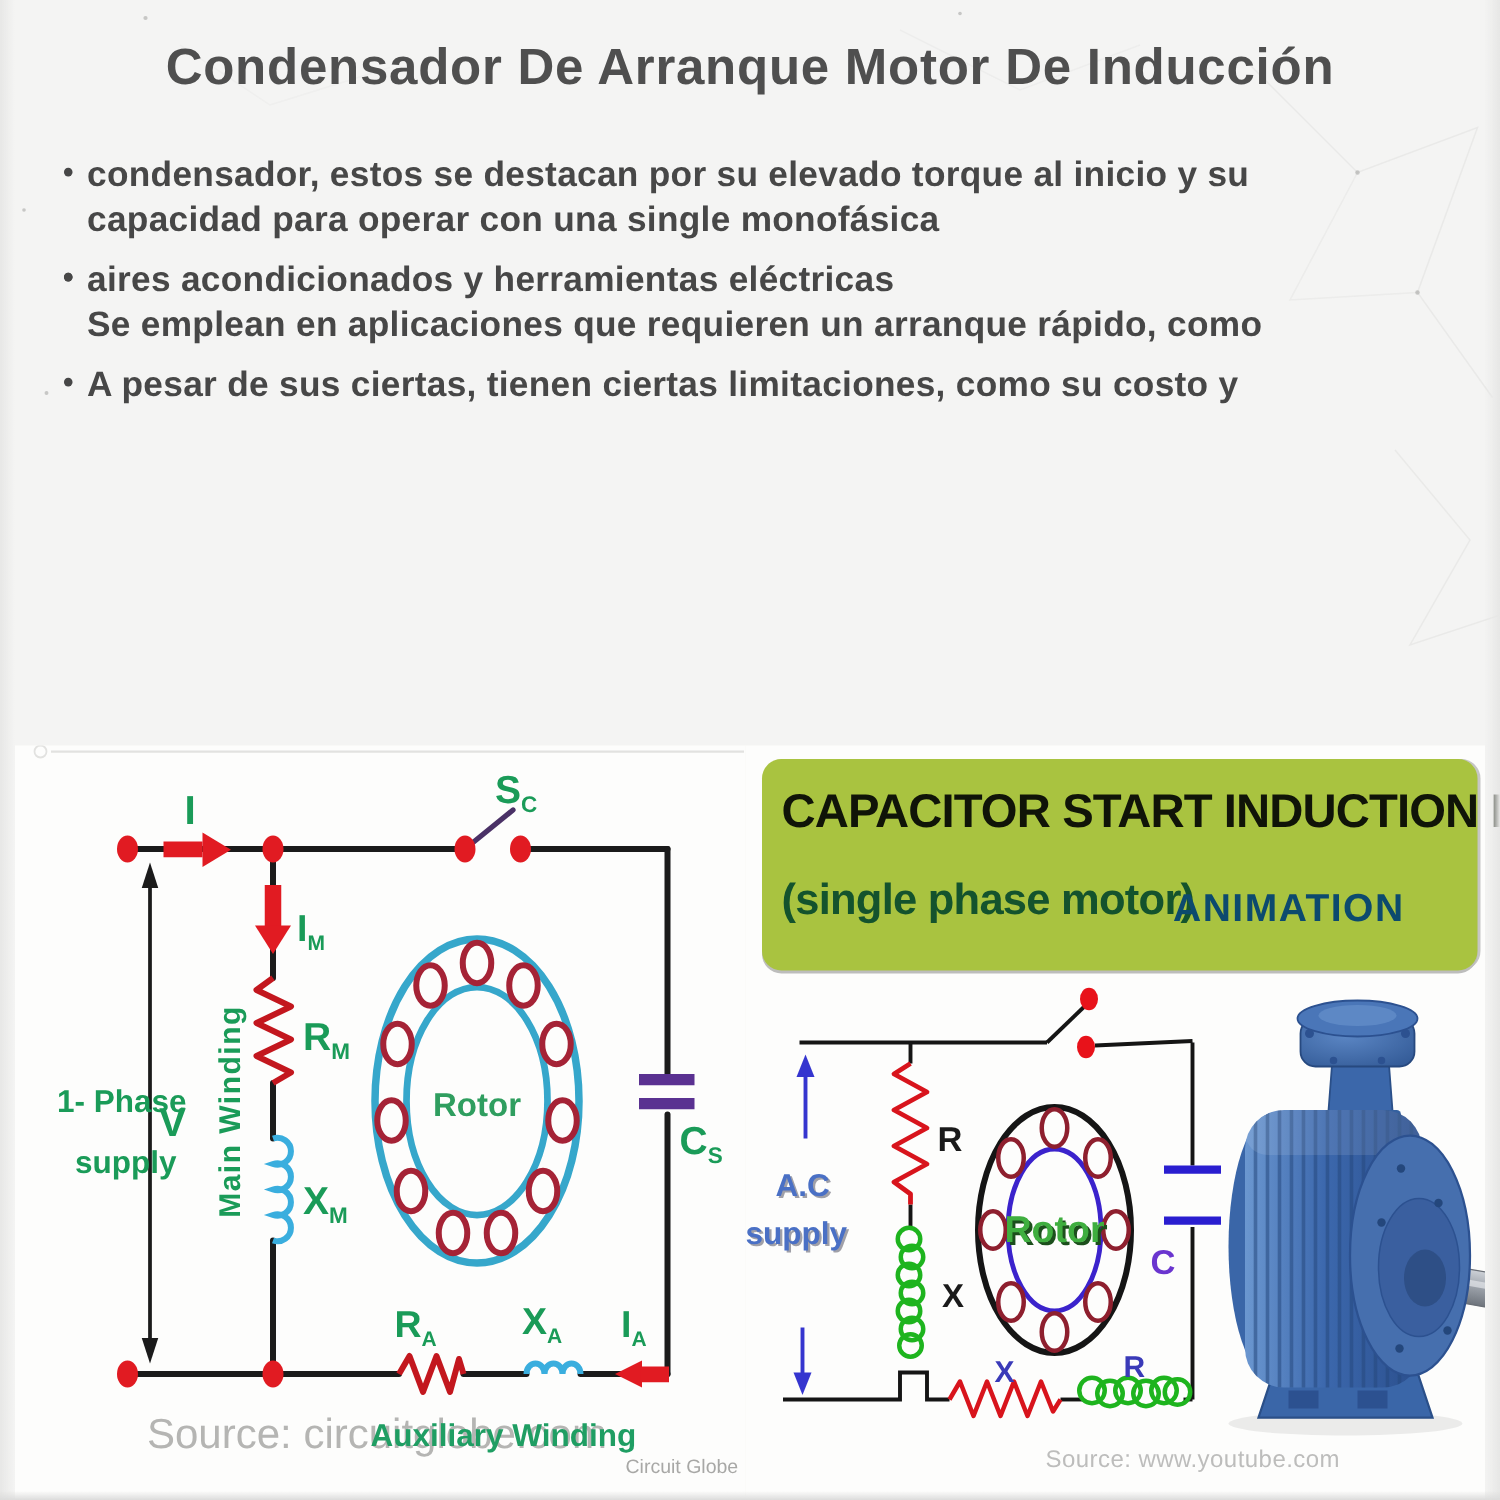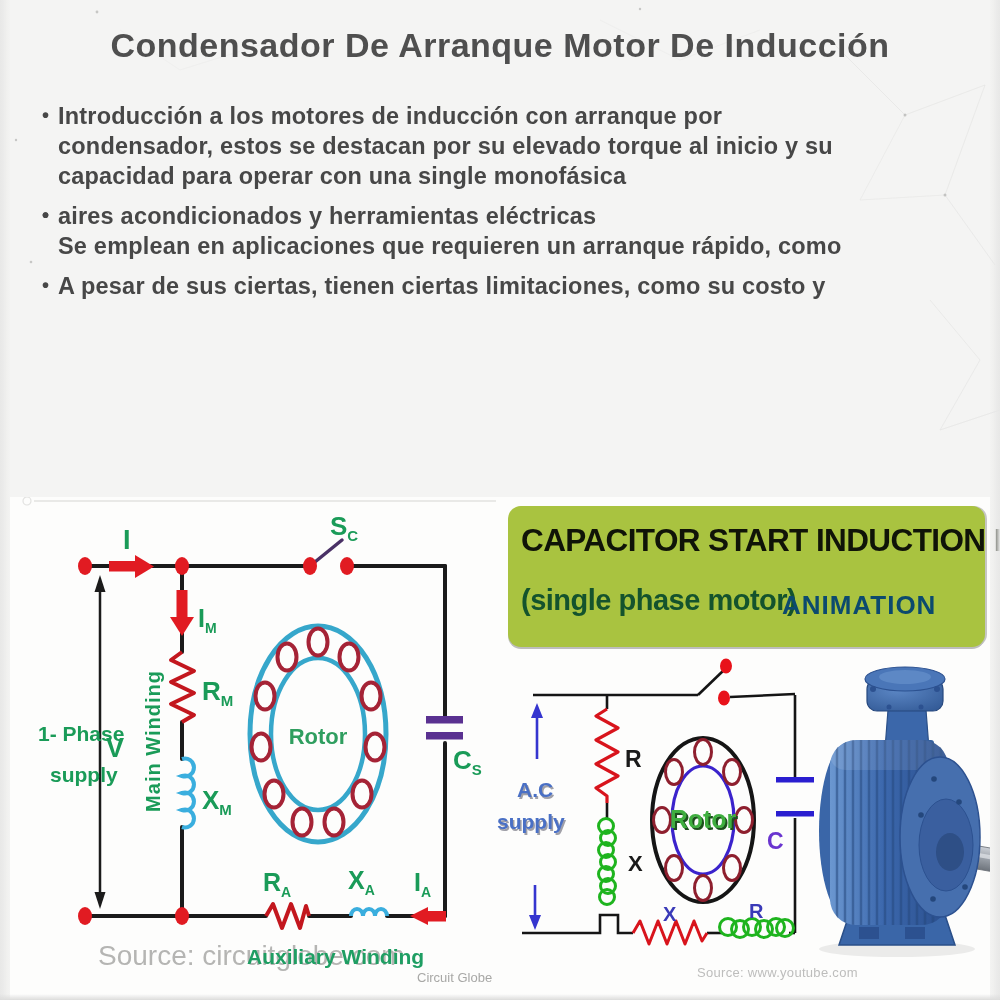--- a/index.html
+++ b/index.html
@@ -26,21 +26,21 @@
 
   .green-header{position:absolute;left:11px;top:9px;width:477px;height:141px;
      background:#a9c340;border-radius:13px;box-shadow:0 2px 0 #bdbdbc, 2px 0 0 #c6c6c5;}
   .gh-line1{position:absolute;left:13px;top:16px;font-size:31.5px;font-weight:700;
      color:#101408;letter-spacing:-.6px;white-space:nowrap;}
   .gh-line2{position:absolute;left:13px;top:78px;font-size:29px;font-weight:700;
      color:#14532d;letter-spacing:-.5px;white-space:nowrap;}
   .gh-badge{position:absolute;left:274px;top:84px;font-size:26px;font-weight:700;
      color:#0c4a6e;letter-spacing:1px;white-space:nowrap;}
 
-  .yt-source{position:absolute;left:200px;top:468px;font-size:13px;color:#bdbdbc;letter-spacing:.3px;}
+  .yt-source{position:absolute;left:200px;top:468px;font-size:16px;color:#bdbdbc;letter-spacing:.3px;}
   svg{display:block;}
   .circ-svg{position:absolute;left:0;top:0;}
 </style>
 </head>
 <body>
 
 <svg class="bg-texture" width="1000" height="500">
   <g stroke="#c8c8c6" stroke-width="1" fill="none" opacity="0.45">
     <polyline points="830,40 905,115 985,85 945,195 995,265" opacity="0.5"></polyline>
     <polyline points="905,115 860,200 945,195" opacity="0.4"></polyline>
@@ -56,21 +56,20 @@
     <circle cx="31" cy="262" r="1.3"></circle>
       <circle cx="16" cy="140" r="1.2"></circle>
   </g>
 </svg>
 
 <div class="title">Condensador De Arranque Motor De Inducción</div>
 
 <div class="bullets">
   <div class="bullet">
     <span class="dot">•</span>
-    <div>Introducción a los motores de inducción con arranque por</div>
     <div>condensador, estos se destacan por su elevado torque al inicio y su</div>
     <div>capacidad para operar con una single monofásica</div>
   </div>
   <div class="bullet">
     <span class="dot">•</span>
   </div>
   <div class="bullet">
     <span class="dot">•</span>
     <div>aires acondicionados y herramientas eléctricas</div>
     <div>Se emplean en aplicaciones que requieren un arranque rápido, como</div>

